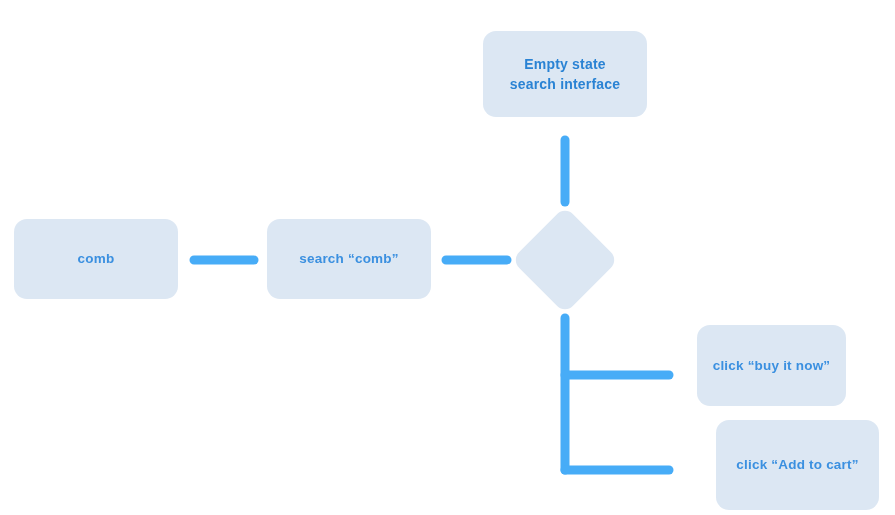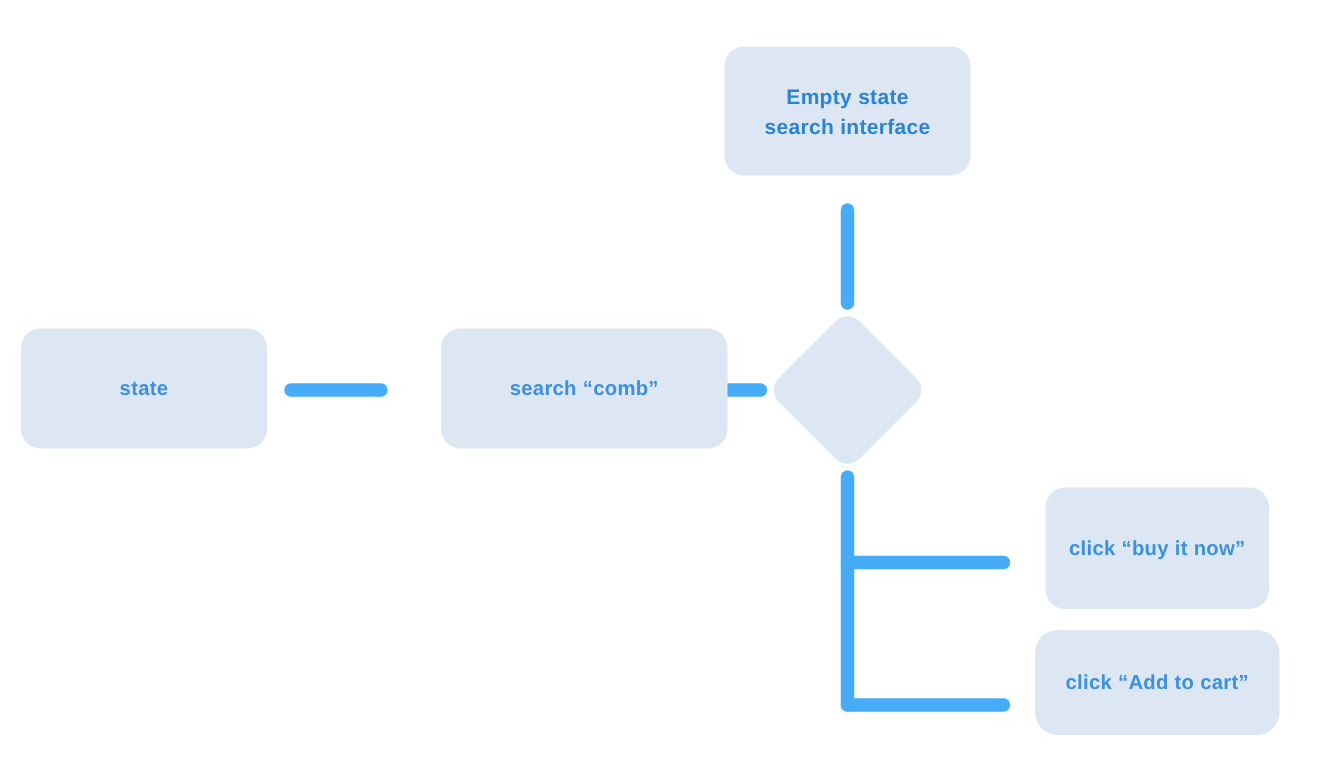--- a/index.html
+++ b/index.html
@@ -67,35 +67,35 @@
       <line x1="194" y1="260" x2="254" y2="260"></line>
       <line x1="446" y1="260" x2="507" y2="260"></line>
       <line x1="565" y1="140" x2="565" y2="202"></line>
       <path d="M565 318 L565 470"></path>
       <path d="M565 375 L669 375"></path>
       <path d="M565 470 L669 470"></path>
     </g>
   </svg>
 
   <div class="node" style="left:14px; top:219px; width:164px; height:80px;">
-    <span class="node-label">state</span>
+    <span class="node-label">comb</span>
   </div>
 
-  <div class="node" style="left:267px; top:219px; width:191px; height:80px;margin-left:27px;">
+  <div class="node" style="left:267px; top:219px; width:164px; height:80px;">
     <span class="node-label">search “comb”</span>
   </div>
 
   <div class="diamond" style="left:527px; top:222px; width:76px; height:76px;"></div>
 
   <div class="node" style="left:483px; top:31px; width:164px; height:86px;">
     <span class="node-label dark">Empty state
 search interface</span>
   </div>
 
   <div class="node" style="left:697px; top:325px; width:149px; height:81px;">
     <span class="node-label">click “buy it now”</span>
   </div>
 
-  <div class="node" style="left:690px; top:420px; width:163px; height:70px;border-radius:15px;">
+  <div class="node" style="left:716px; top:420px; width:163px; height:90px;">
     <span class="node-label">click “Add to cart”</span>
   </div>
 
 </div>
 
 </body></html>

